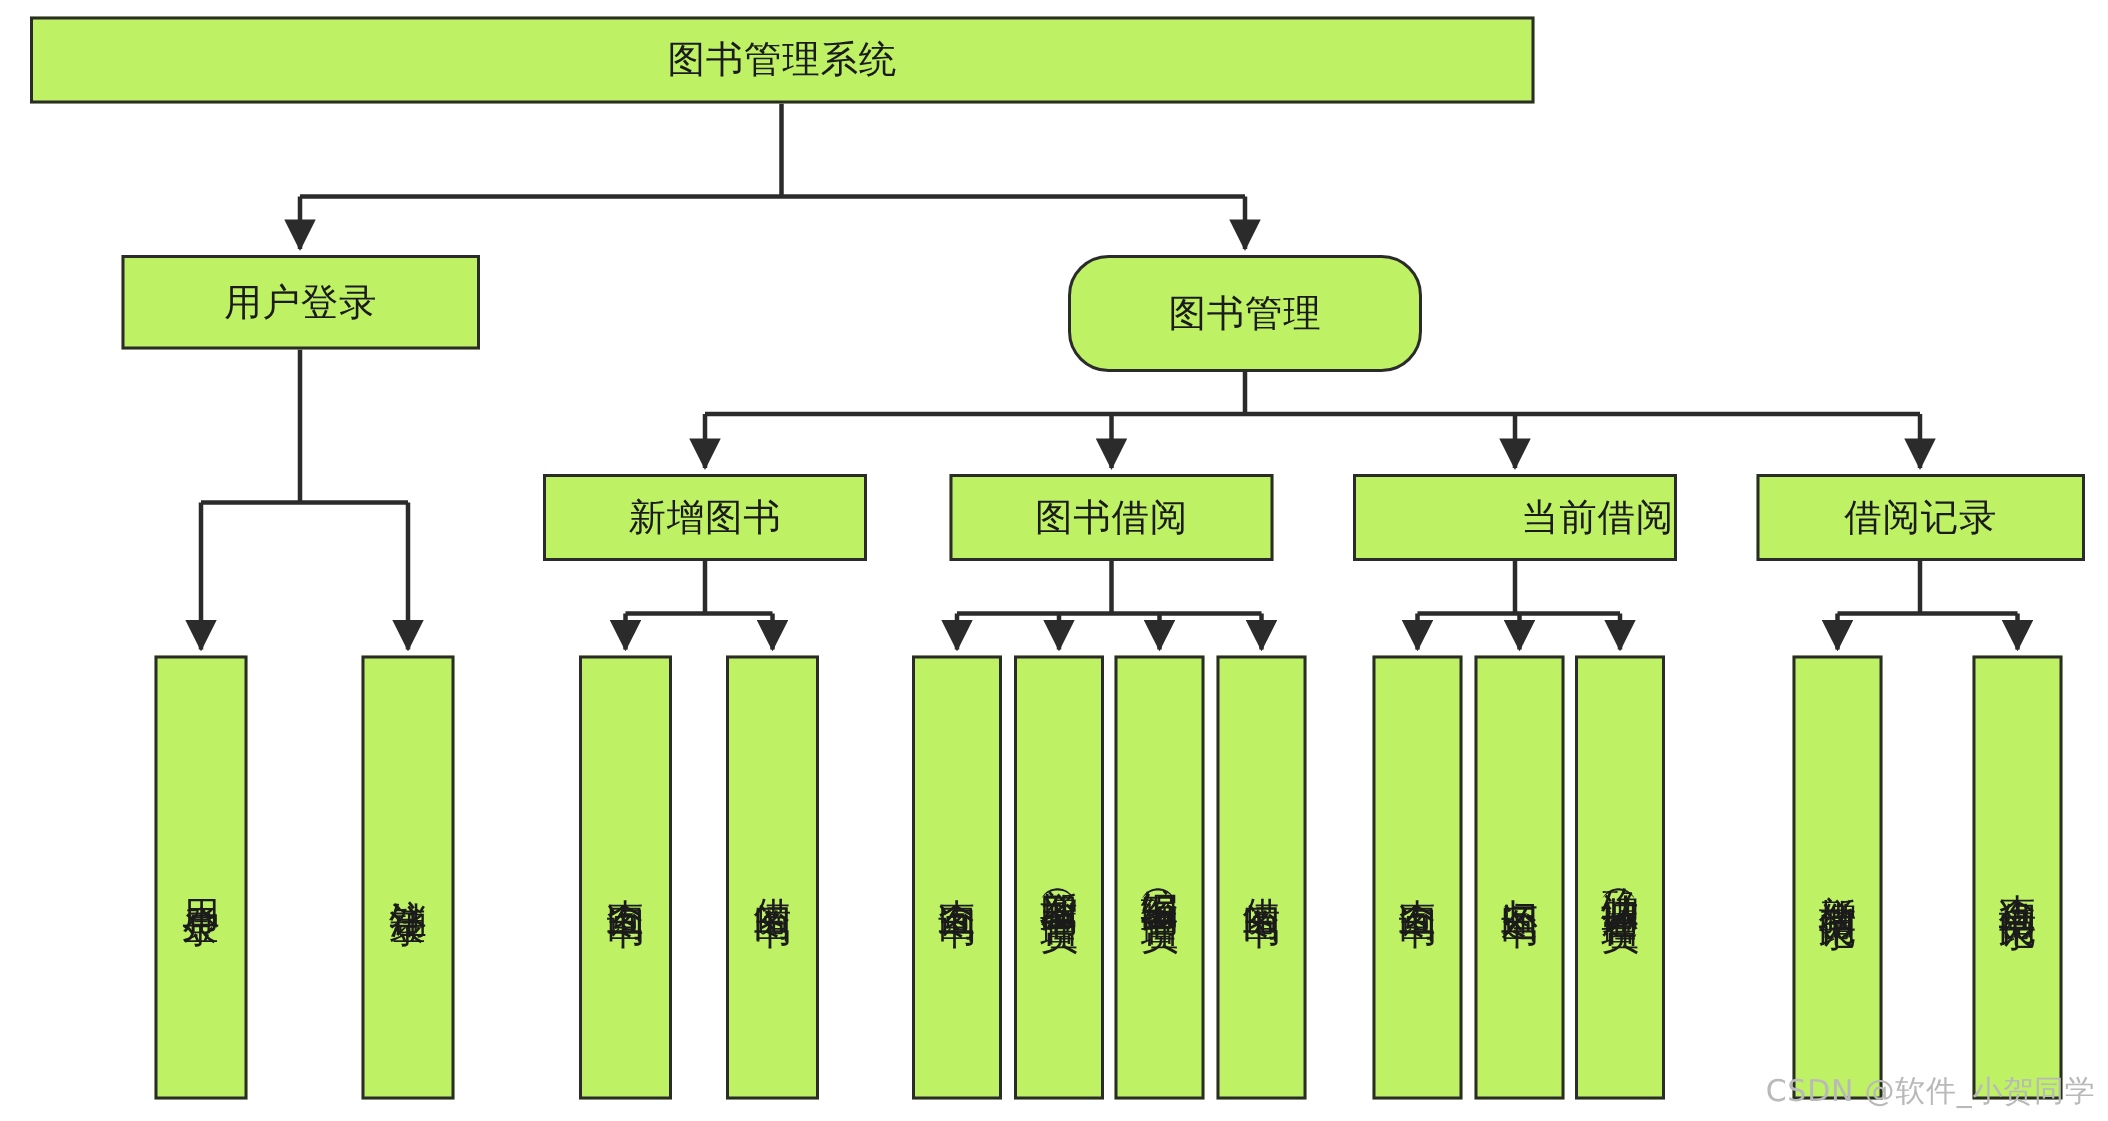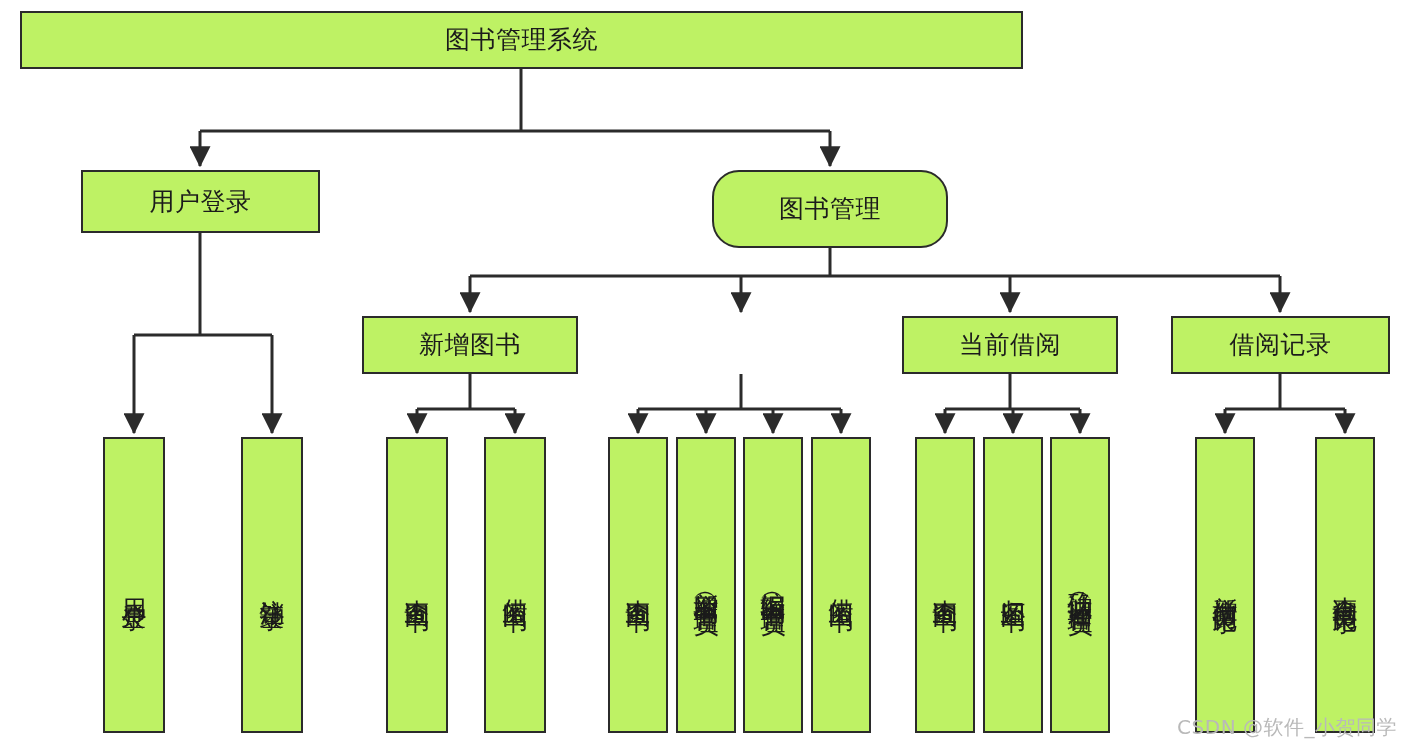--- a/index.html
+++ b/index.html
@@ -141,21 +141,24 @@
   <div class="node horiz" style="left:81px; top:170px; width:239px; height:63px;">
     <span class="node-label">用户登录</span>
   </div>
   <div class="node horiz" style="left:712px; top:170px; width:236px; height:78px;border-radius:27px;">
     <span class="node-label">图书管理</span>
   </div>
 
   <div class="node horiz" style="left:362px; top:316px; width:216px; height:58px;">
     <span class="node-label">新增图书</span>
   </div>
-  <div class="node horiz" style="left:902px; top:316px; width:216px; height:58px;">
+  <div class="node horiz" style="left:633px; top:316px; width:216px; height:58px;">
+    <span class="node-label">图书借阅</span>
+  </div>
+  <div class="node horiz" style="left:902px; top:316px; width:216px; height:58px;justify-content:flex-end;">
     <span class="node-label">当前借阅</span>
   </div>
   <div class="node horiz" style="left:1171px; top:316px; width:219px; height:58px;justify-content:center;">
     <span class="node-label">借阅记录</span>
   </div>
 
   <div class="node vert" style="left:103px; top:437px; width:62px; height:296px;">
     <span class="node-label">用户登录</span>
   </div>
   <div class="node vert" style="left:241px; top:437px; width:62px; height:296px;">

